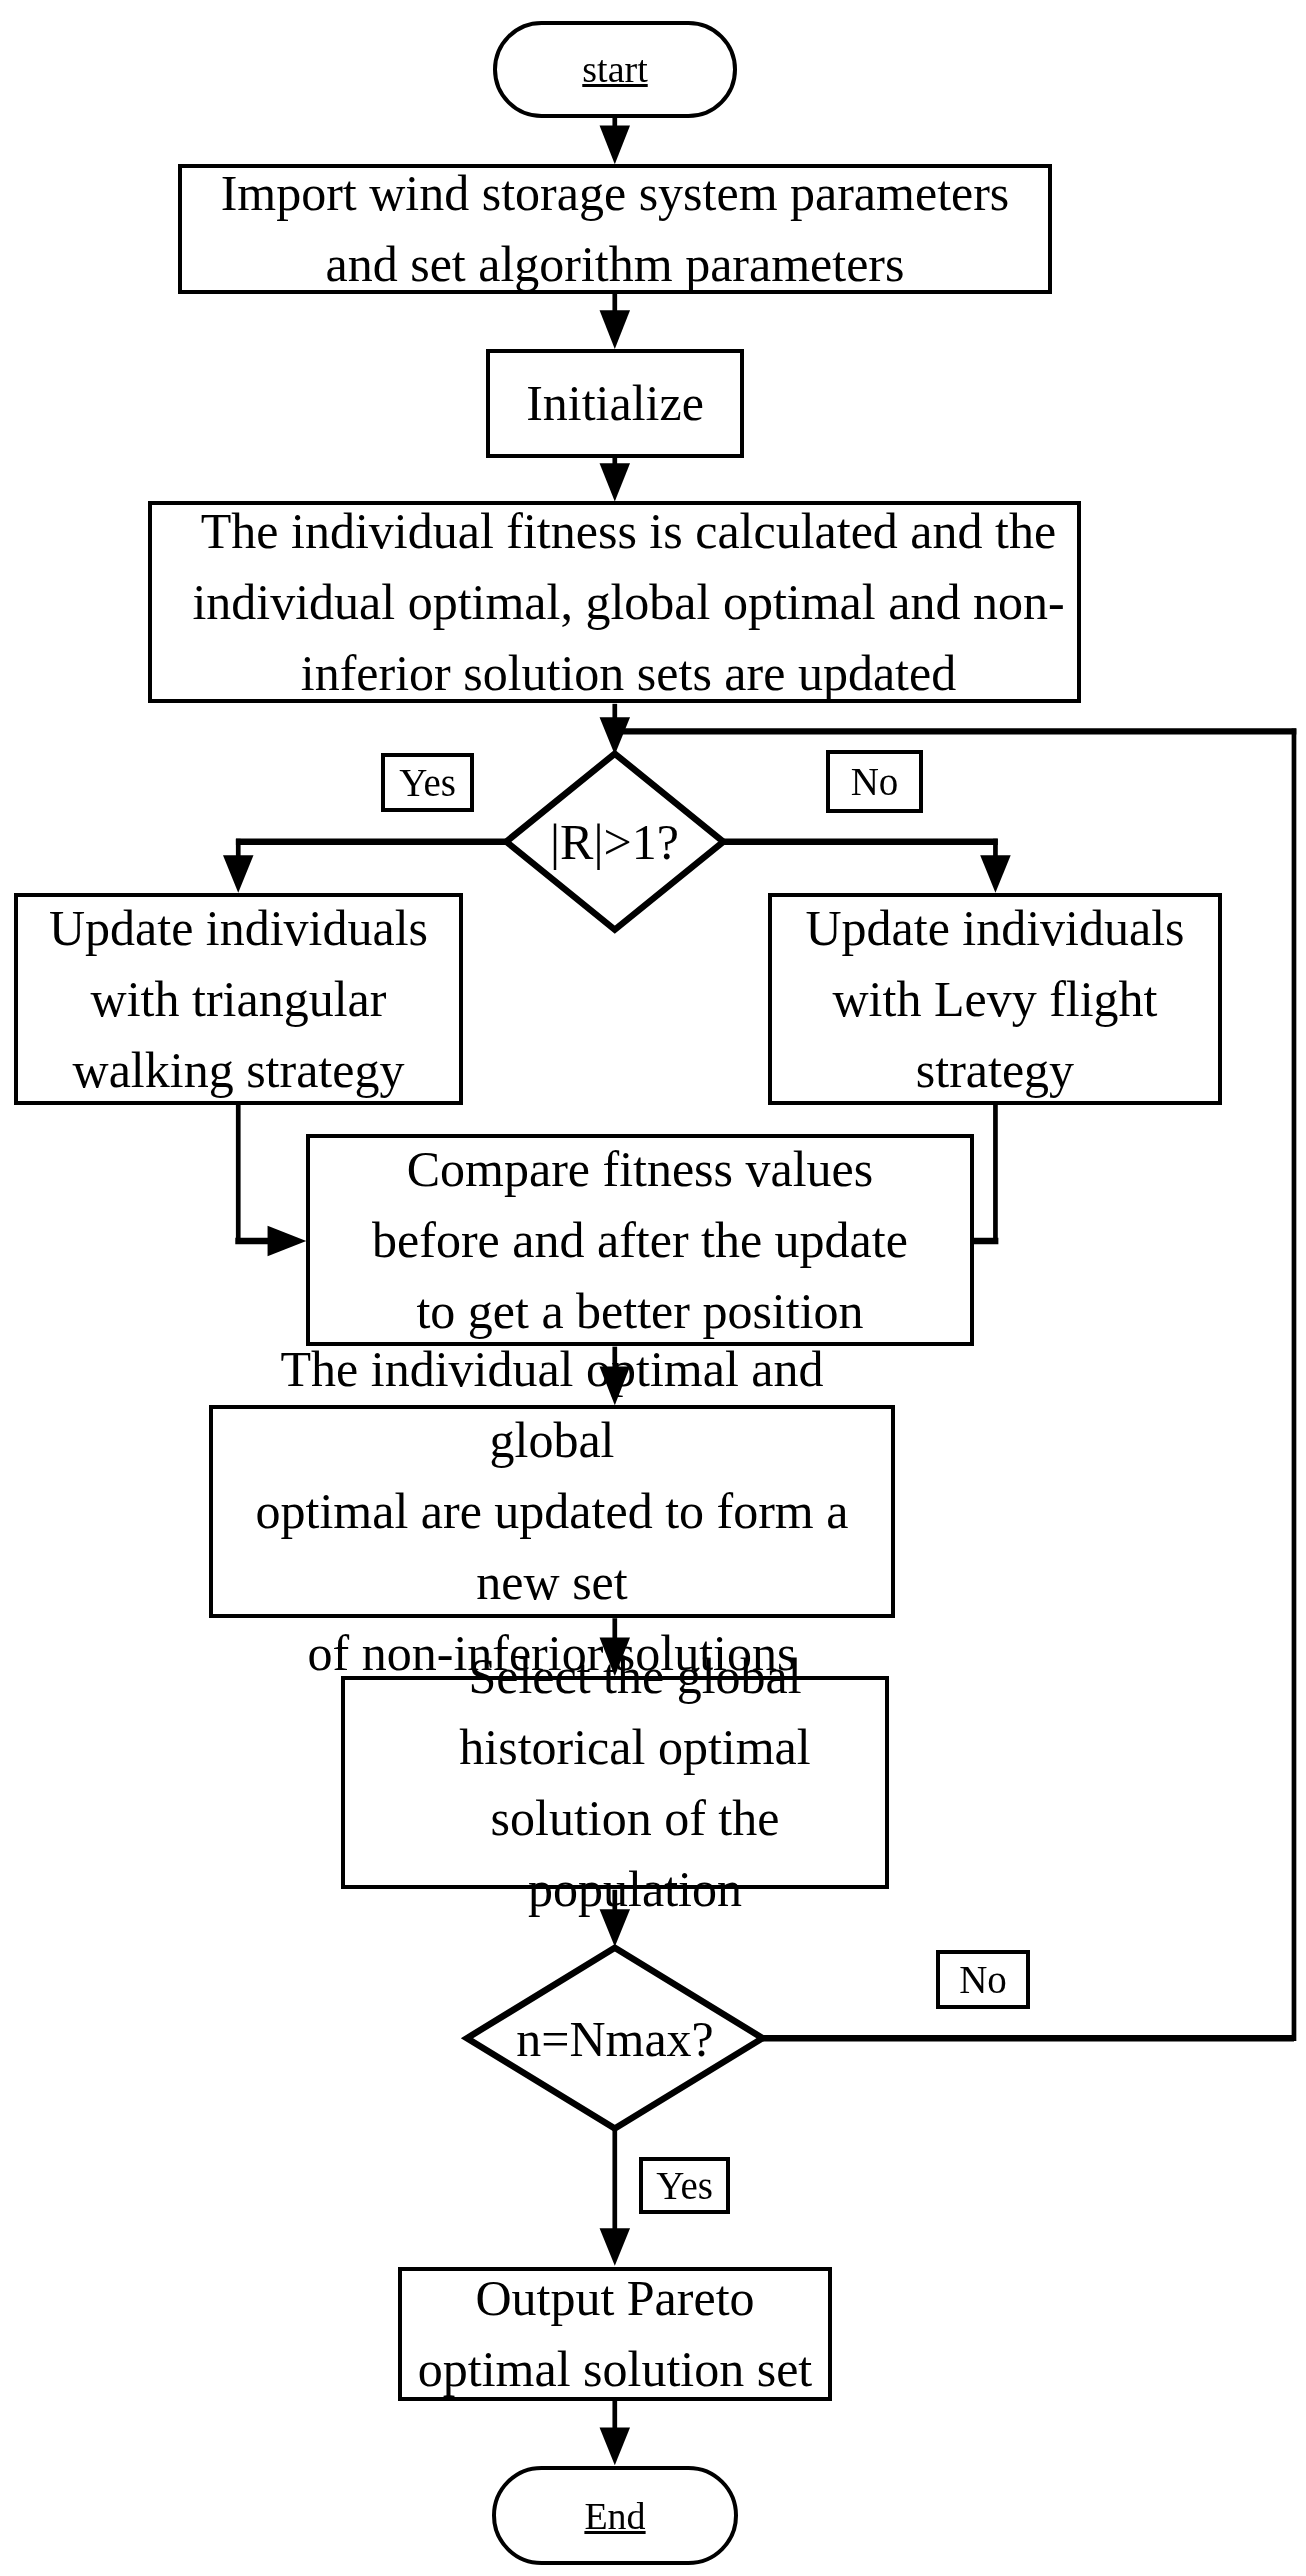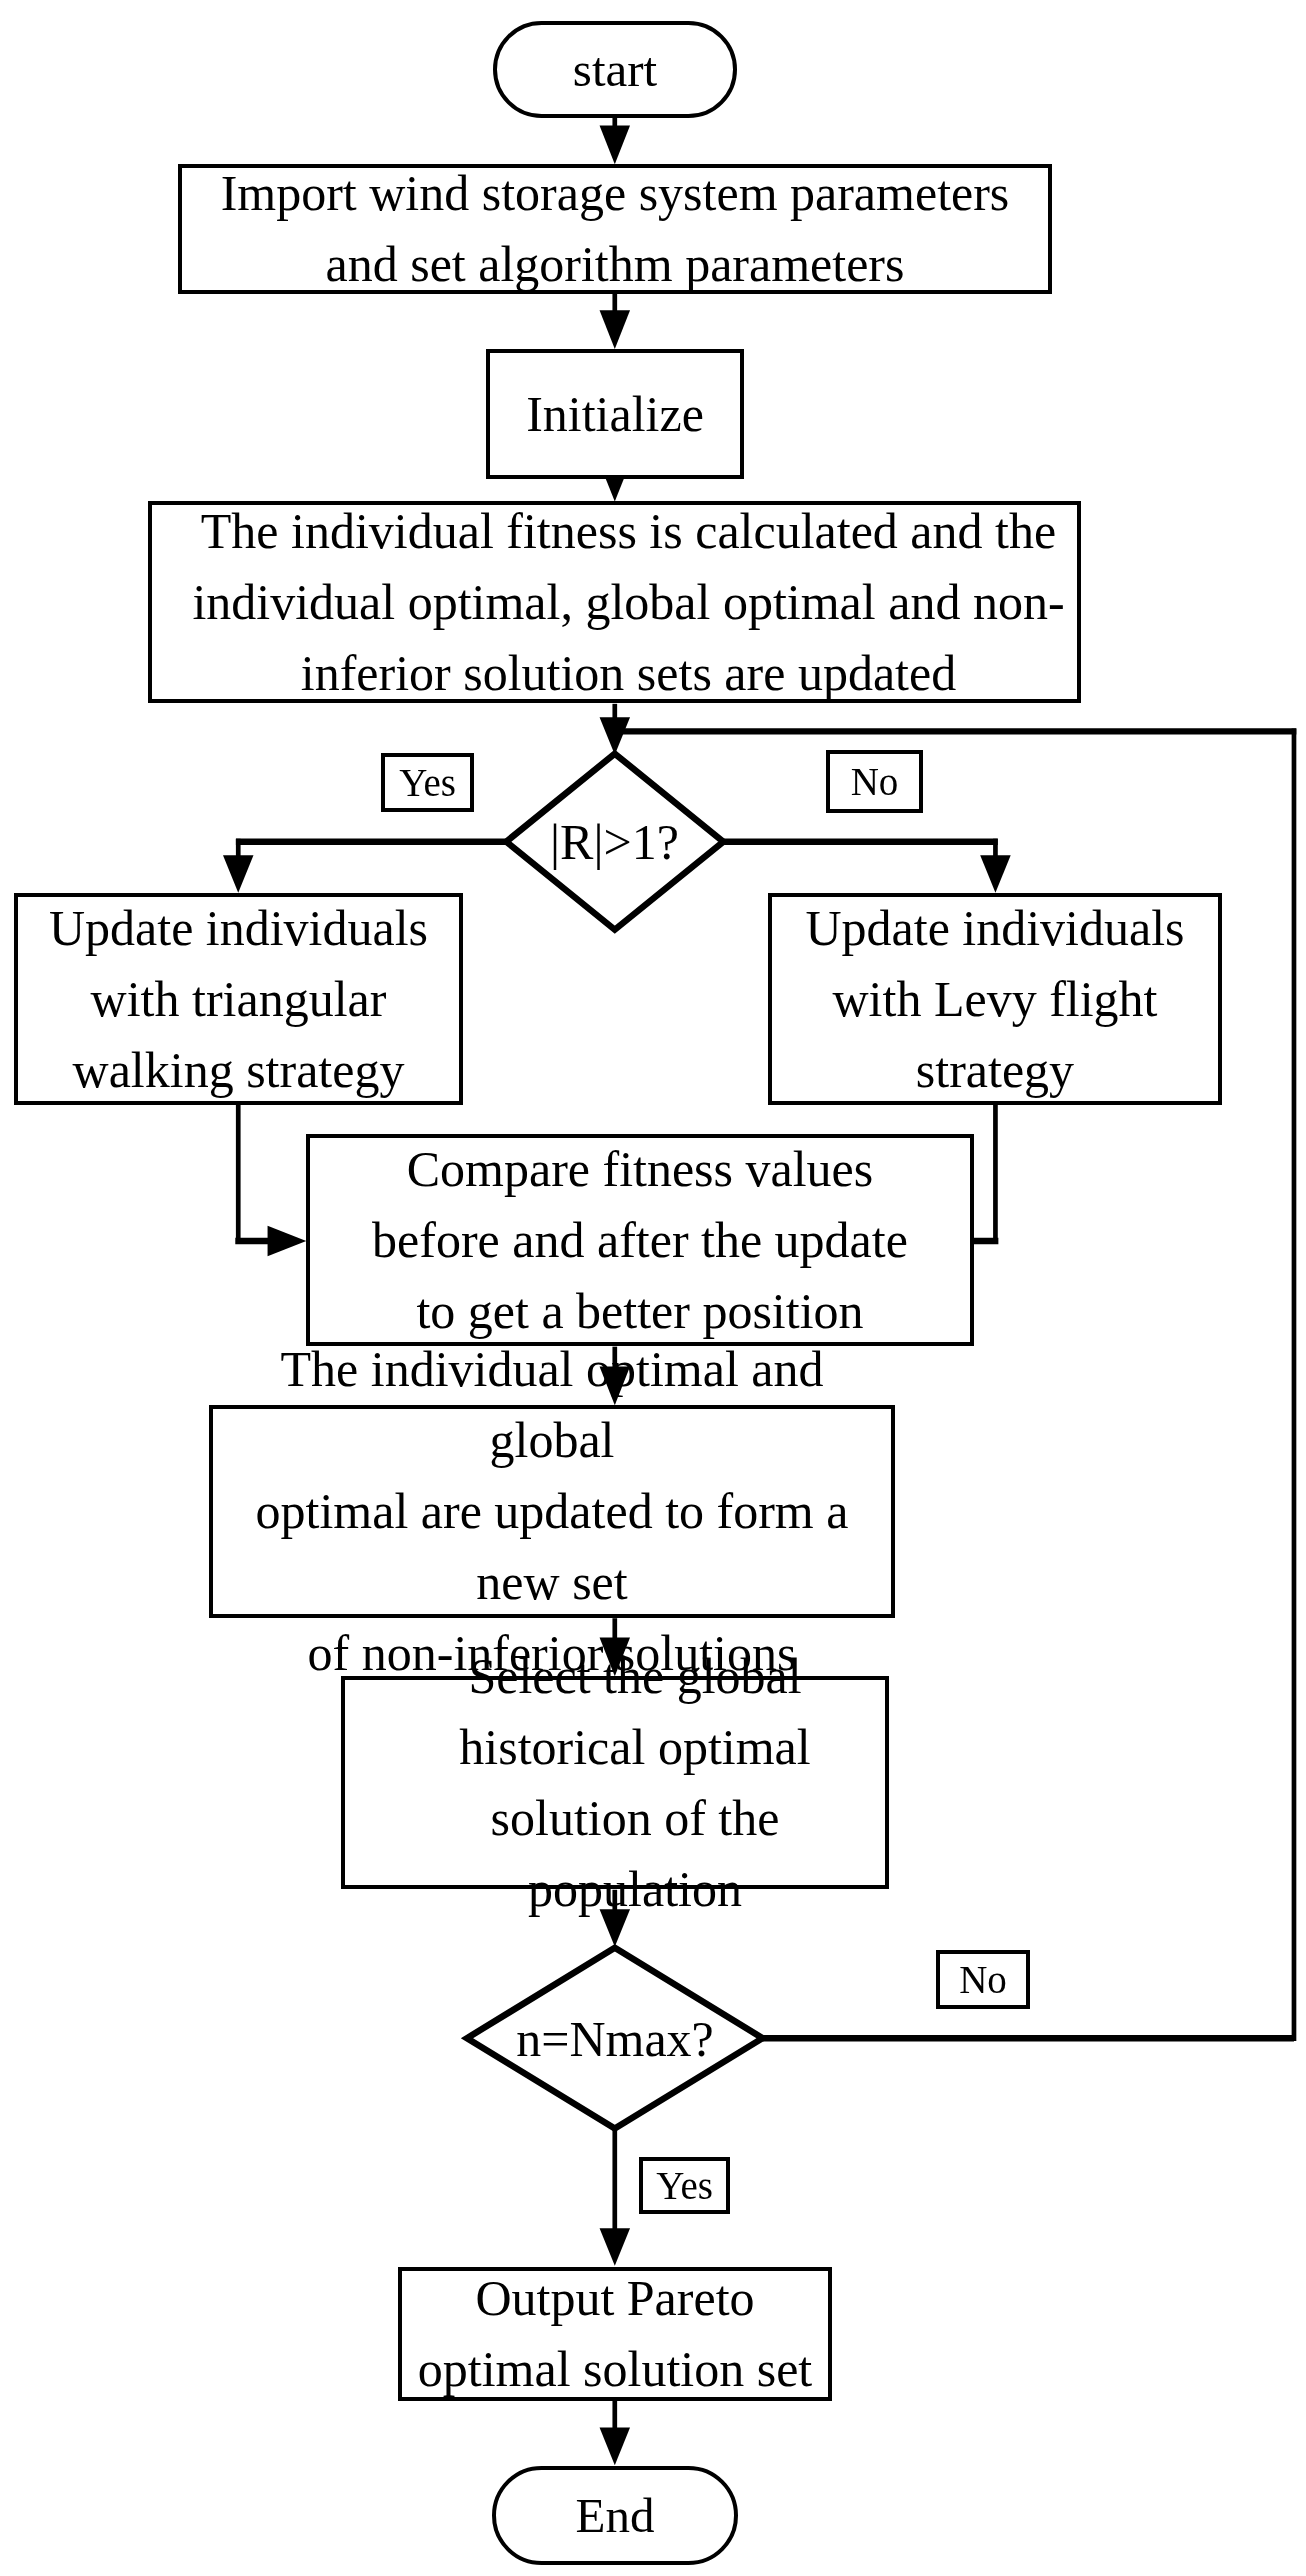--- a/index.html
+++ b/index.html
@@ -31,22 +31,23 @@
     justify-content: center;
     text-align: center;
     background: #ffffff;
     border: 4.7px solid #000000;
     white-space: pre-line;
     line-height: 1.42;
   }
   .process { font-size: 50px; }
   .terminator {
     border-radius: 56px;
-    font-size: 49px;
+    font-size: 38px;
     line-height: 1;
+    text-decoration: underline;
   }
   .diamond-text {
     position: absolute;
     box-sizing: border-box;
     display: flex;
     align-items: center;
     justify-content: center;
     text-align: center;
     background: transparent;
     border: none;
@@ -153,21 +154,21 @@
       <line x1="1048" y1="4093" x2="1048" y2="4148" stroke-width="8"></line>
       <polygon class="arrowhead" points="1022,4139 1074,4139 1048,4203"></polygon>
     </g>
   </svg>
 
   <div class="node terminator" style="left:493px; top:20.5px; width:244px; height:97px;">start</div>
 
   <div class="node process" style="left:178px; top:164px; width:874px; height:130px;">Import wind storage system parameters
 and set algorithm parameters</div>
 
-  <div class="node process" style="left:486px; top:349px; width:258px; height:130px;">Initialize</div>
+  <div class="node process" style="left:486px; top:349px; width:258px; height:109px;">Initialize</div>
 
   <div class="node process" style="left:148px; top:501px; width:933px; height:202px;padding-left:28px;">The individual fitness is calculated and the
 individual optimal, global optimal and non-
 inferior solution sets are updated</div>
 
   <div class="diamond-text" style="left:506px; top:754px; width:217px; height:176px;">|R|&gt;1?</div>
 
   <div class="edge-label" style="left:381px; top:753px; width:93px; height:59px;">Yes</div>
 
   <div class="edge-label" style="left:826px; top:750px; width:97px; height:63px;">No</div>

